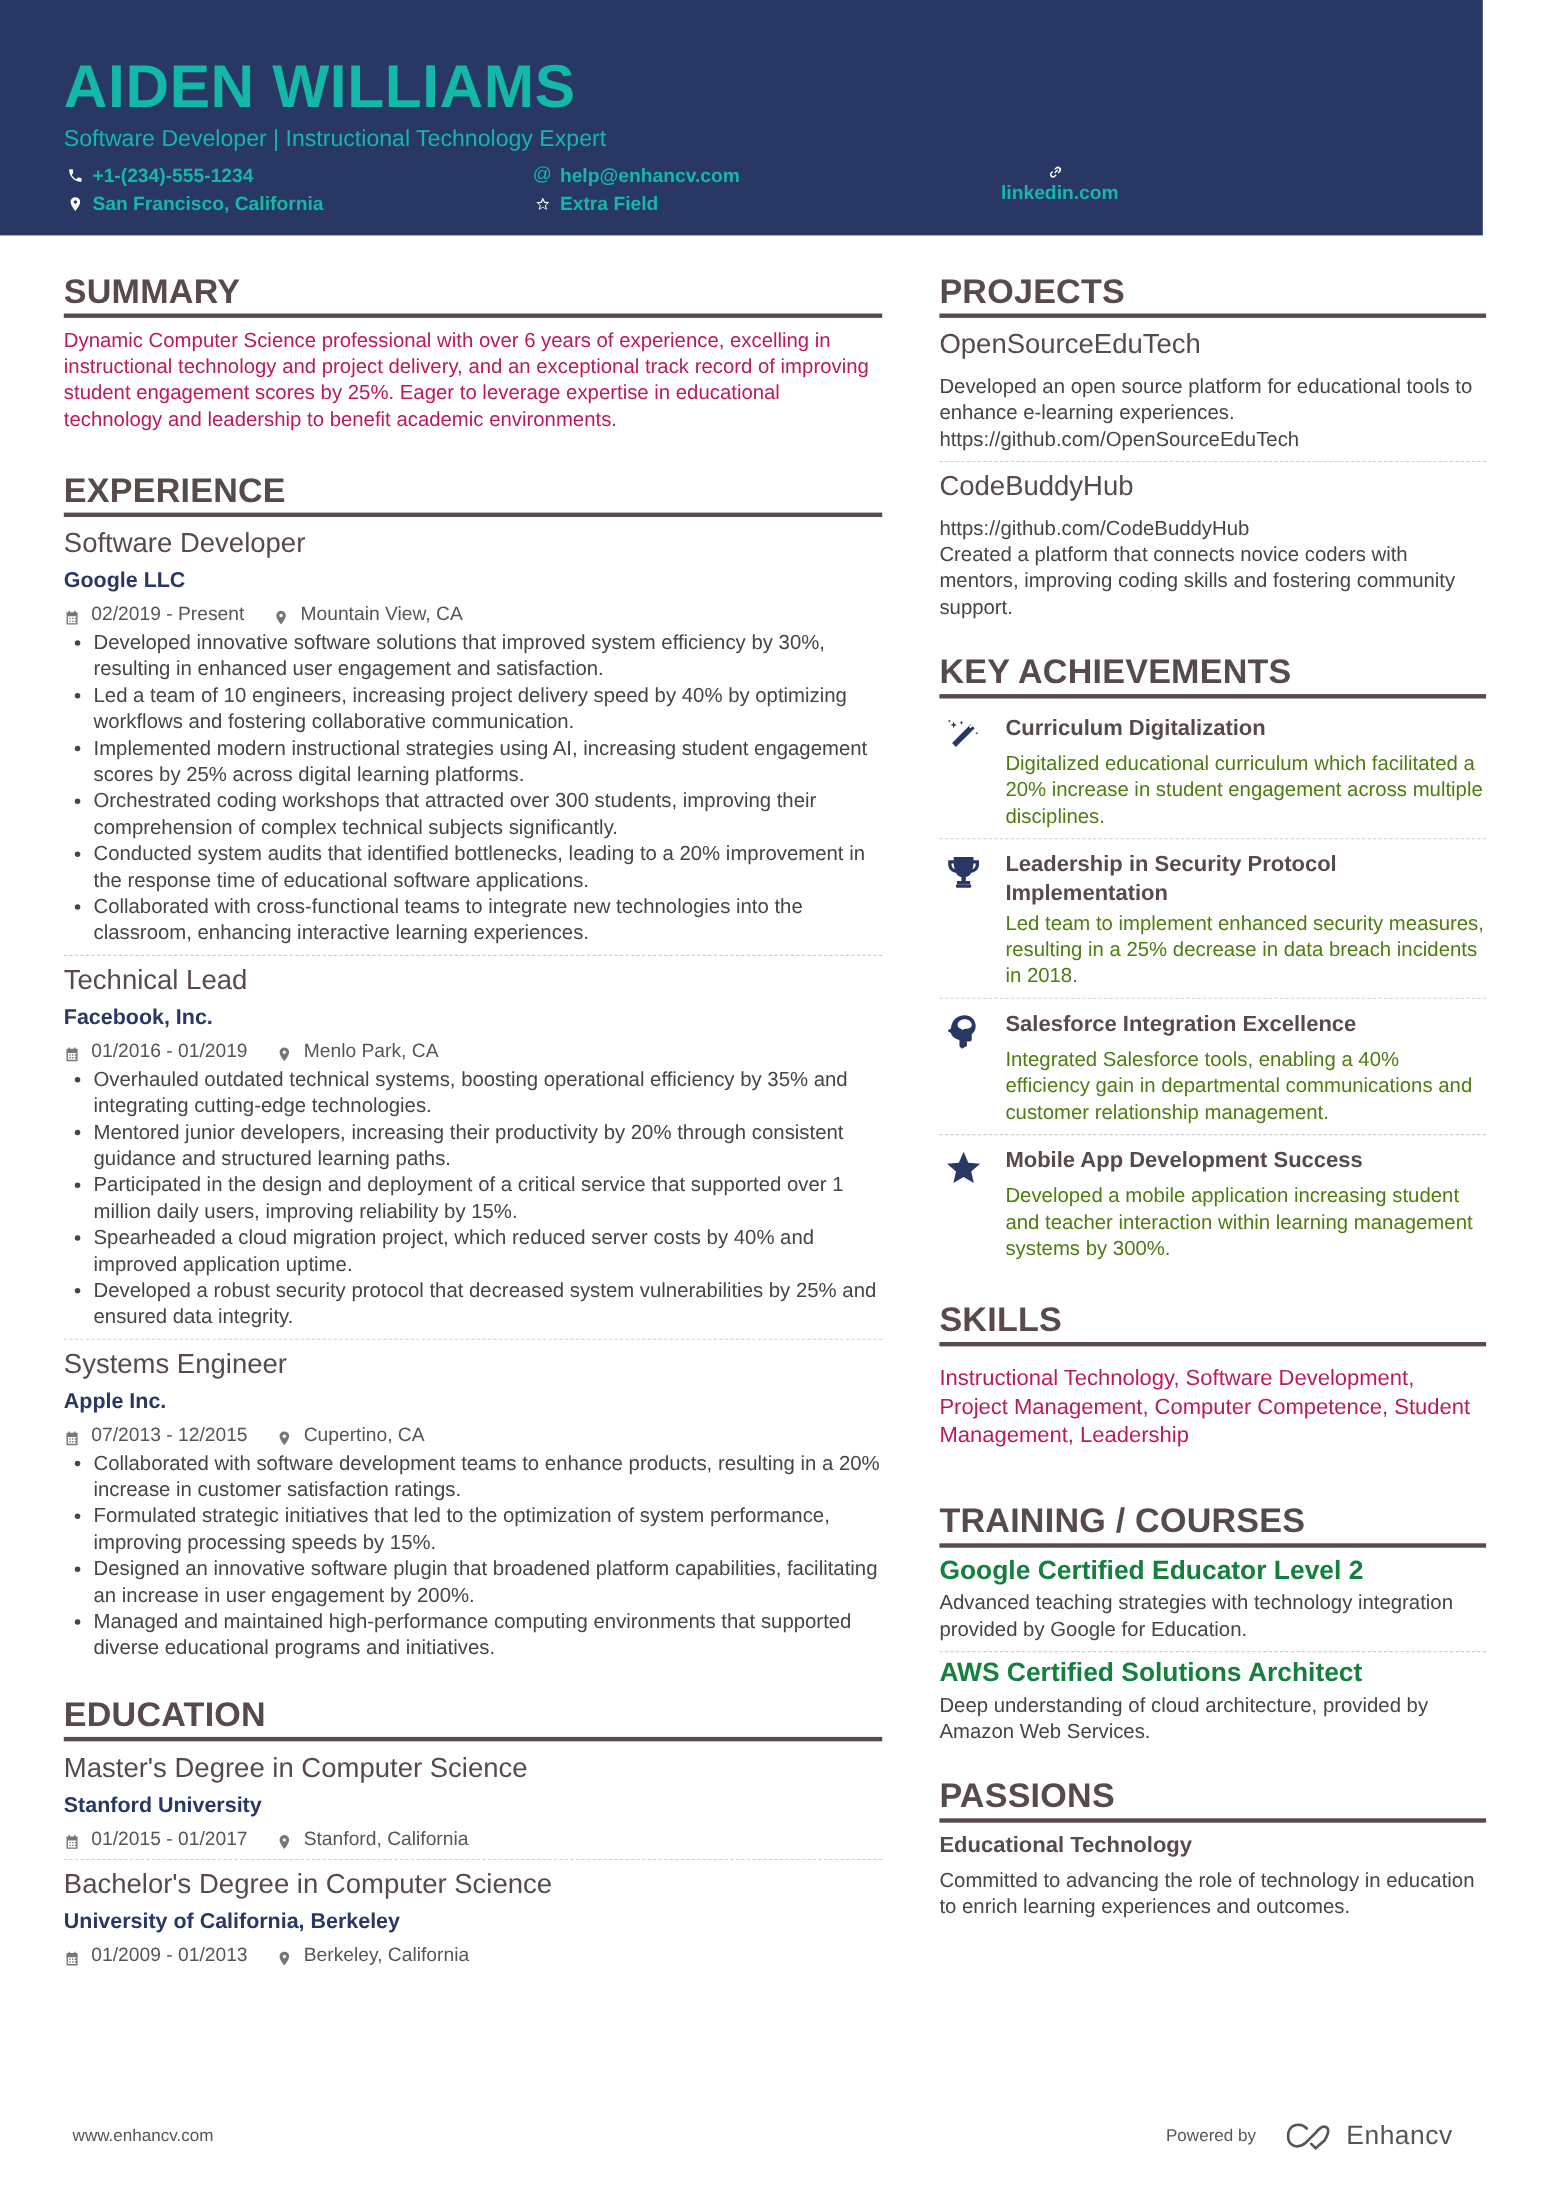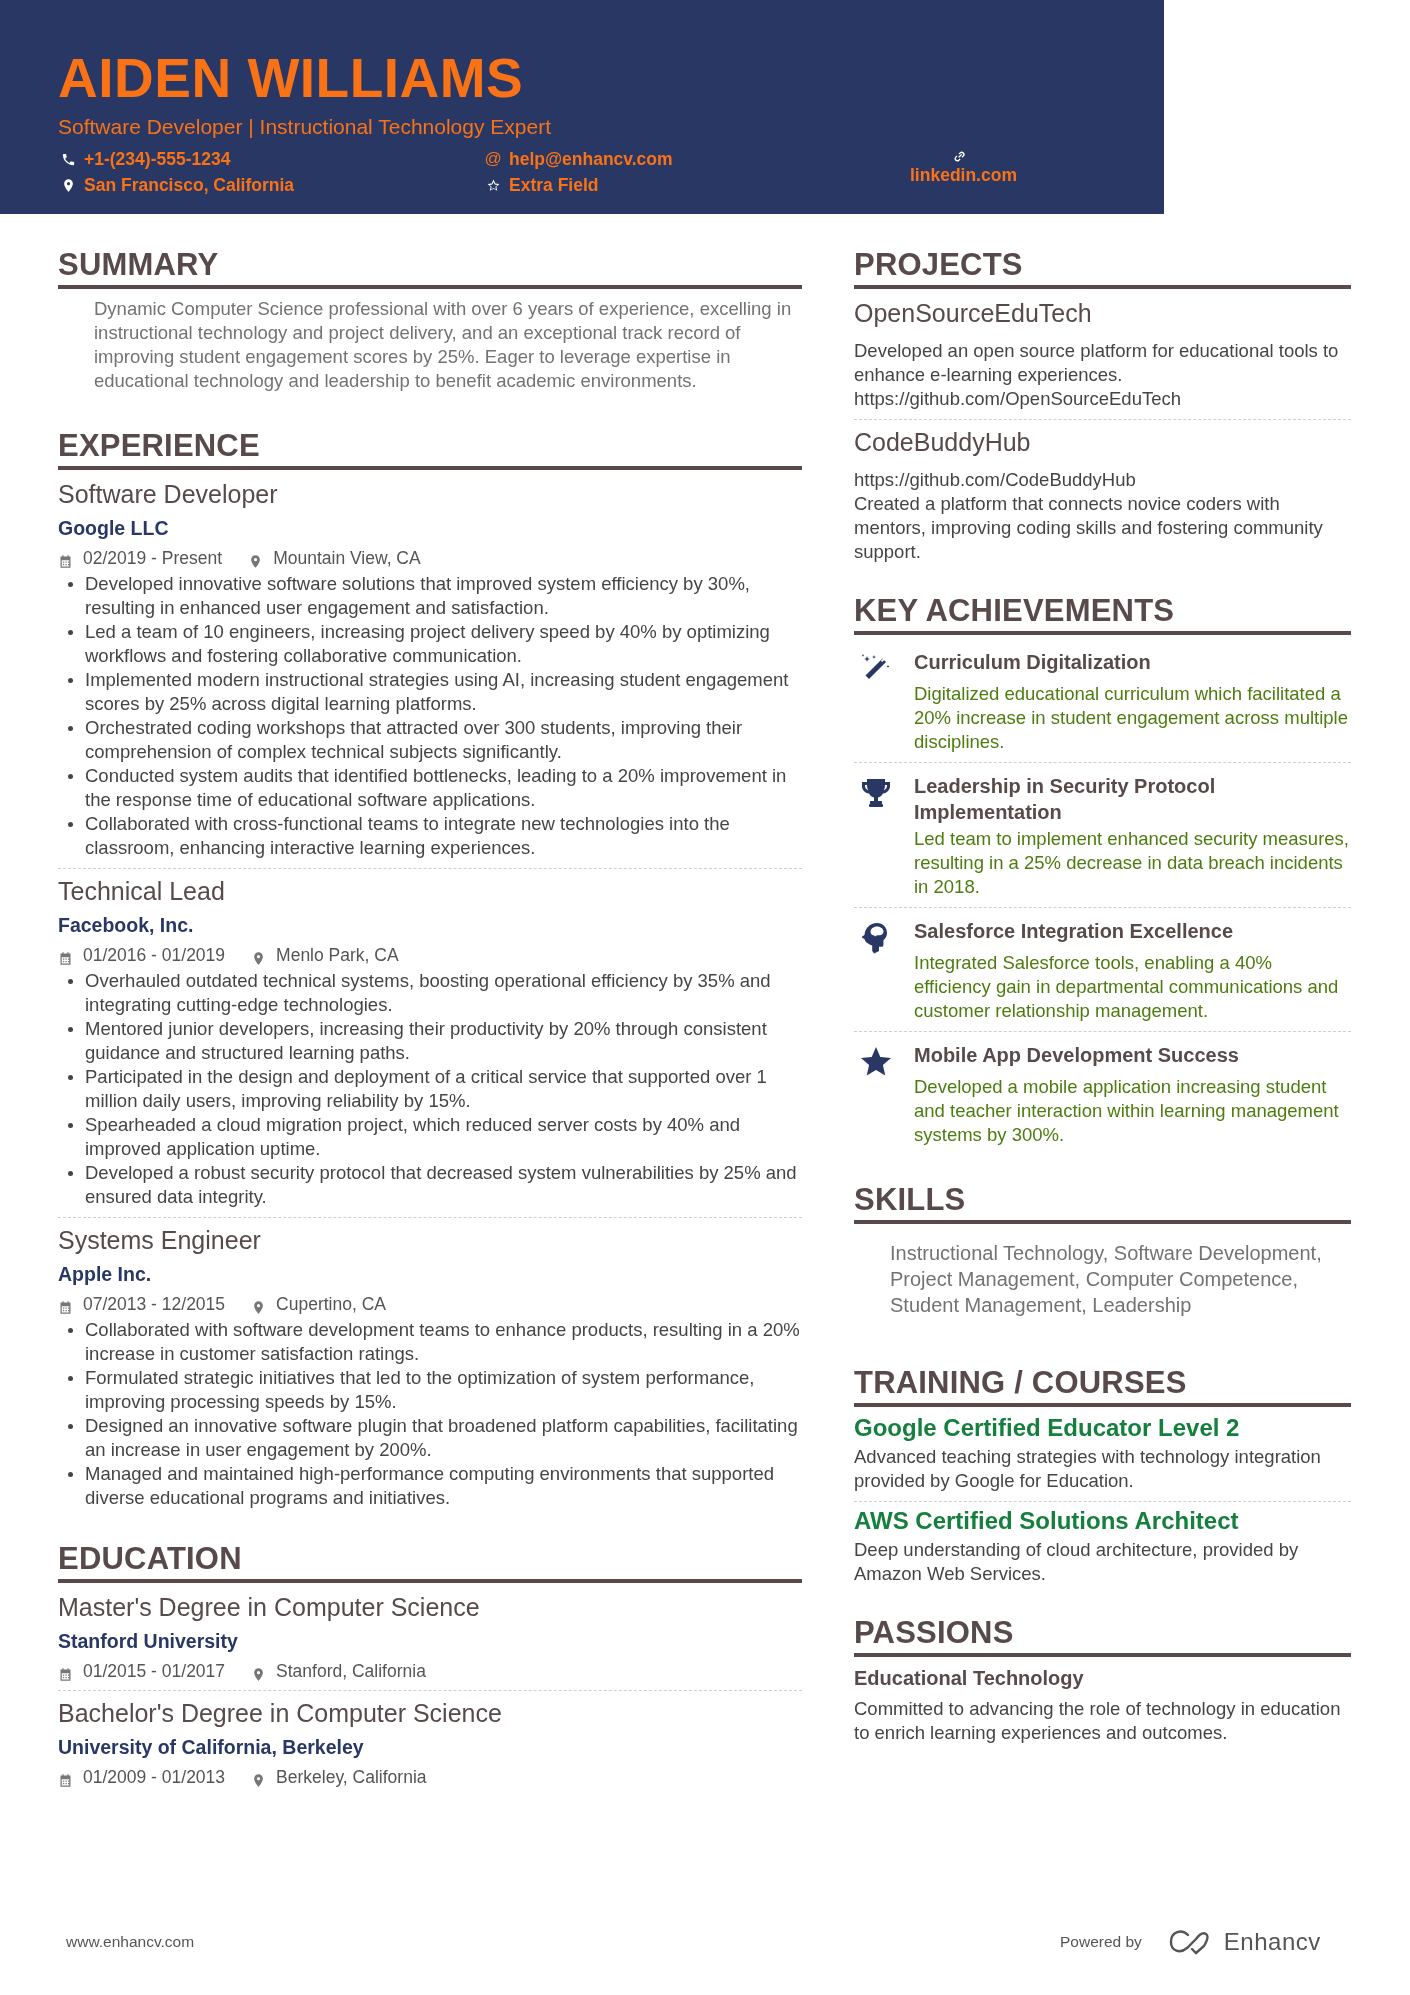--- a/index.html
+++ b/index.html
@@ -1,32 +1,32 @@
 <!DOCTYPE html>
 <html><head>
 <meta charset="utf-8">
 <style>
   * { box-sizing: border-box; margin: 0; padding: 0; }
   html, body { width: 1410px; height: 1995px; background: #ffffff; }
   body { font-family: "Liberation Sans", "DejaVu Sans", sans-serif; color: #4a4a4a; position: relative; overflow: hidden; }
 
-  .header { position: absolute; left: 0; top: 0; width: 1164px; height: 214px; background: #293764; color: #f97316; }
+  .header { position: absolute; left: 0; top: 0; width: 1348px; height: 214px; background: #293764; color: #14b8a6; }
   .name { position: absolute; left: 58px; top: 46px; font-size: 55px; font-weight: bold; letter-spacing: 0.5px; line-height: 64px; }
   .title { position: absolute; left: 58px; top: 110px; font-size: 21px; font-weight: normal; line-height: 34px; text-align: center; }
   .contact { position: absolute; font-size: 17.5px; font-weight: bold; line-height: 22px; display: flex; align-items: center; }
   .contact .ic { width: 16px; height: 16px; margin-right: 8px; display: inline-flex; align-items: center; justify-content: center; }
   .contact svg { width: 15px; height: 15px; fill: #fff; }
 
   .col-left { position: absolute; left: 58px; top: 240px; width: 744px; }
   .col-right { position: absolute; left: 854px; top: 240px; width: 497px; }
 
   .sec-title { font-size: 31px; font-weight: bold; color: #584a4a; line-height: 38px; padding-top: 6px; border-bottom: 4px solid #584a4a; padding-bottom: 1px; margin-bottom: 8px; letter-spacing: 0.2px; }
   .sec { margin-bottom: 28px; }
 
-  .body-text { font-size: 18.5px; line-height: 24px; color: #737373; margin-left: 36px; }
+  .body-text { font-size: 18.5px; line-height: 24px; color: #be185d; }
 
   .role { font-size: 25px; color: #584a4a; line-height: 32px; margin-top: 2px; }
   .company { font-size: 19.5px; font-weight: bold; color: #293764; line-height: 26px; margin-top: 5px; }
   .meta { display: flex; align-items: center; font-size: 17.5px; line-height: 22px; color: #555; margin-top: 6px; }
   .meta .mi { display: inline-flex; align-items: flex-end; margin-right: 26px; }
   .meta svg { width: 15px; height: 15px; fill: #777; margin-right: 10px; }
   ul.bullets { list-style: none; margin-top: 3px; }
   ul.bullets li { position: relative; padding-left: 27px; font-size: 18.5px; line-height: 24px; color: #454545; }
   ul.bullets li::before { content: ""; position: absolute; left: 10px; top: 10px; width: 5px; height: 5px; border-radius: 50%; background: #454545; }
   .dash { border-top: 1.5px dashed #cfcfcf; margin: 8px 0 6px; }

